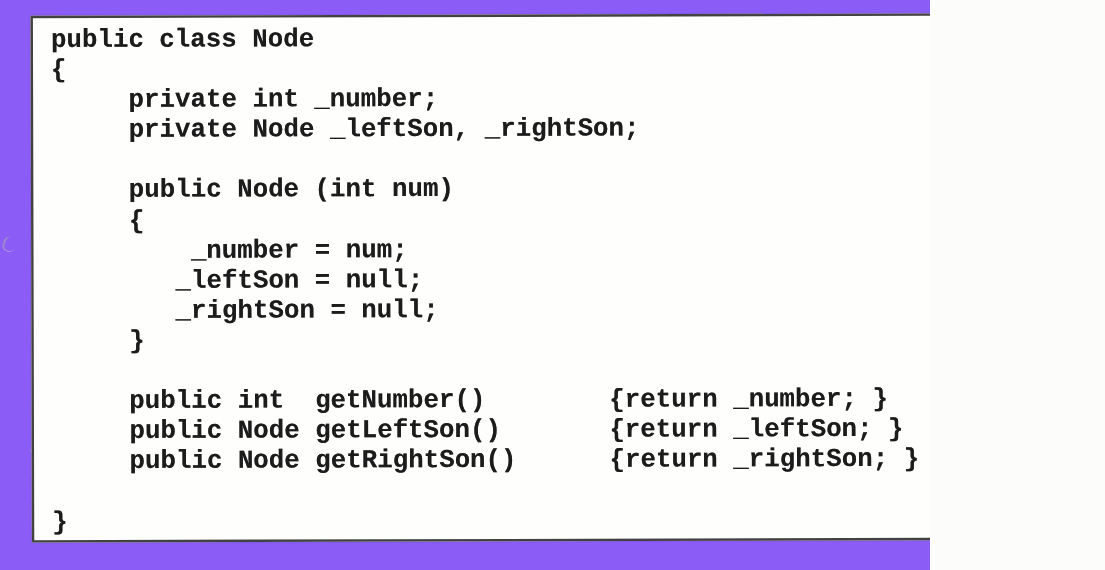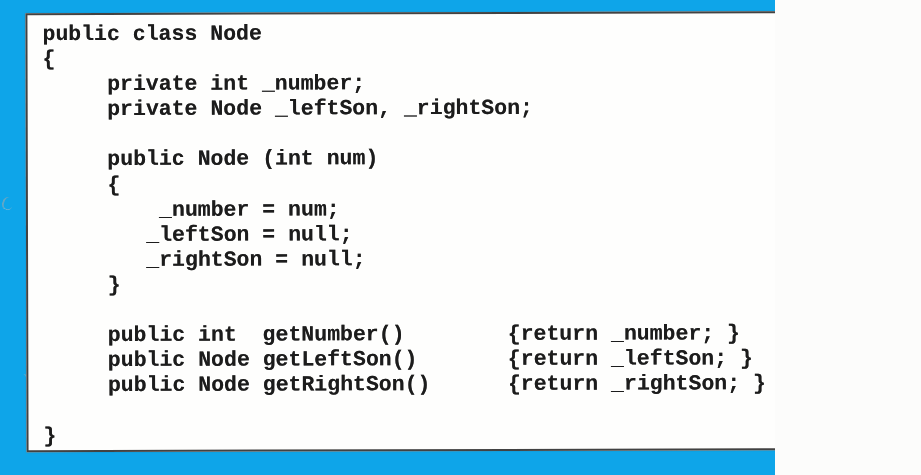--- a/index.html
+++ b/index.html
@@ -10,21 +10,21 @@
     width: 921px;
     height: 475px;
     background: #fcfcfb;
     font-family: "Liberation Sans", sans-serif;
     overflow: hidden;
   }
   .scan-page {
     position: relative;
     width: 775px;
     height: 475px;
-    background: #0ea5e9;
+    background: #8b5cf6;
     overflow: hidden;
   }
   .code-box {
     position: absolute;
     left: 26px;
     top: 12px;
     width: 886px;
     height: 439px;
     box-sizing: border-box;
     border: 2px solid #424242;

